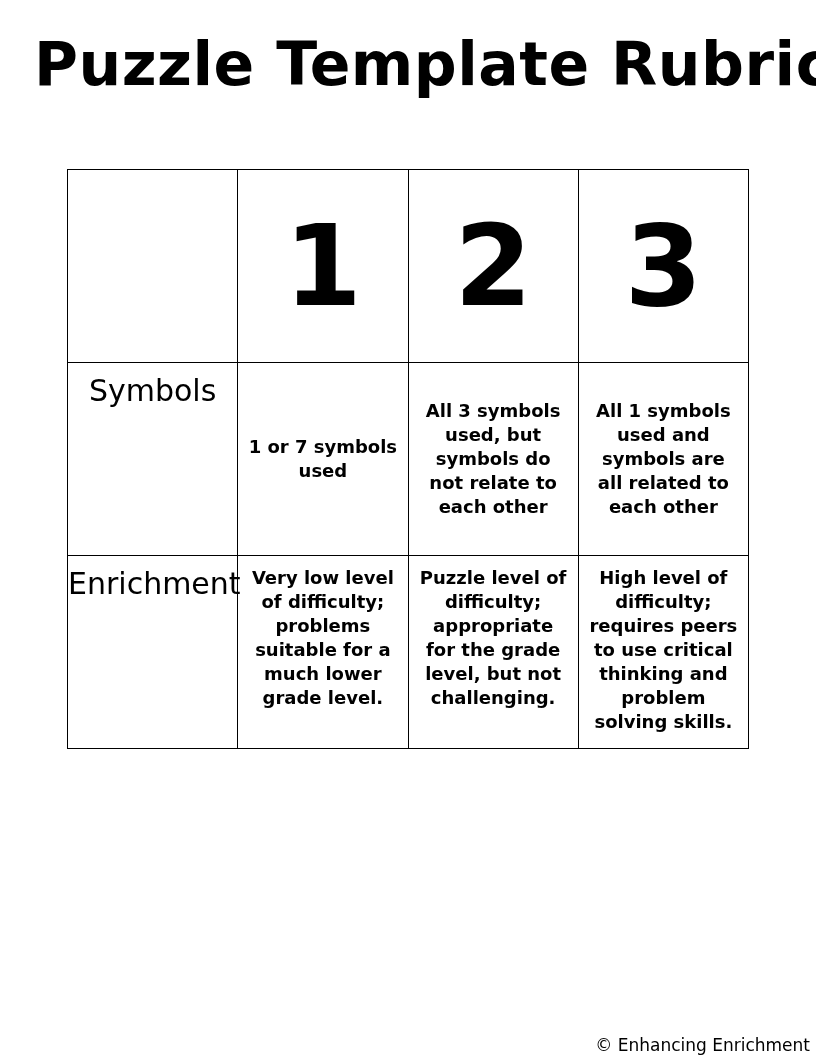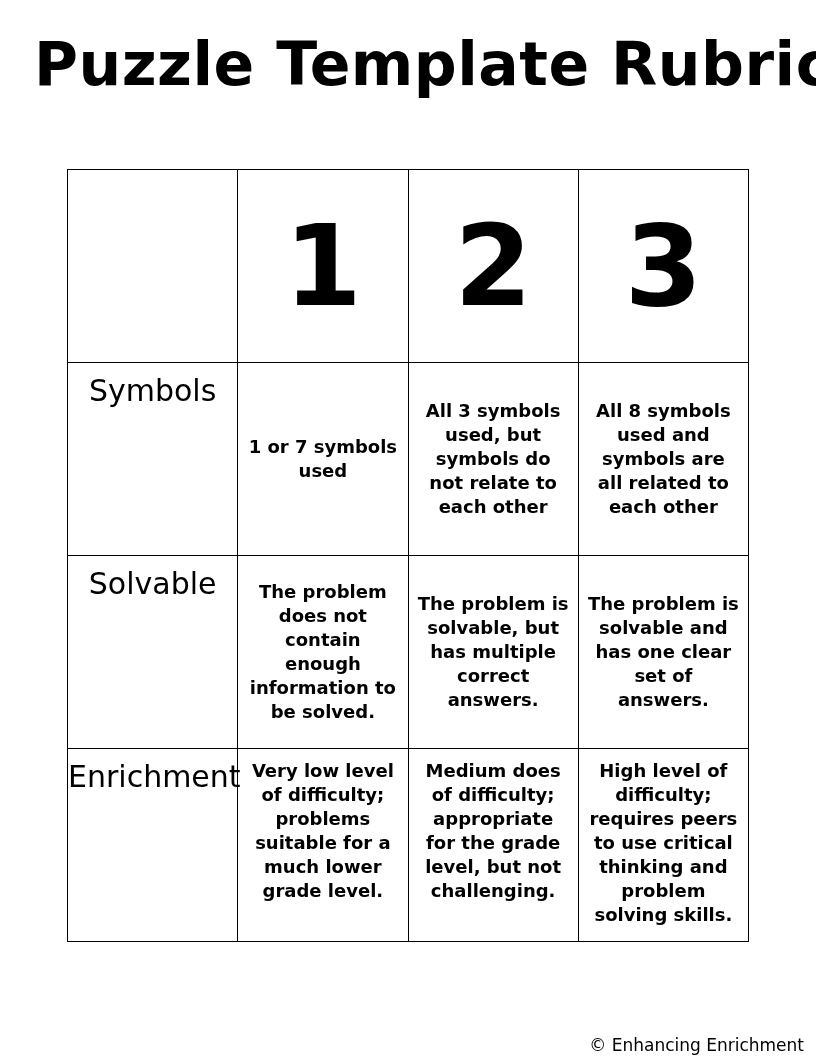--- a/index.html
+++ b/index.html
@@ -9,21 +9,21 @@
            letter-spacing:0.5px; line-height:72px; white-space:nowrap; }
   table.rubric { position:absolute; left:67px; top:169px; border-collapse:collapse;
                  table-layout:fixed; width:682px; }
   table.rubric td { border:1px solid #000; padding:0; text-align:center; }
   col.c0 { width:170px; } col.c1,col.c2,col.c3 { width:170px; }
   tr.r { height:193px; }
   td.head-num { font-size:112px; font-weight:bold; vertical-align:middle; line-height:1; }
   td.rowlabel { vertical-align:top; font-size:30px; font-weight:normal; padding-top:10px !important; }
   td.desc { vertical-align:middle; font-size:18px; font-weight:bold; line-height:24px; padding:0 8px !important; }
   td.desc.top { vertical-align:top; padding-top:10px !important; }
-  .footer { position:absolute; right:12px; bottom:0px; font-size:17px; white-space:nowrap; line-height:22px; }
+  .footer { position:absolute; right:6px; bottom:0px; font-size:17px; white-space:nowrap; line-height:22px; }
 </style>
 </head>
 <body>
 
 <div class="title">Puzzle Template Rubric</div>
 
 <table class="rubric">
   <colgroup>
       <col class="c0">
       <col class="c1">
@@ -34,30 +34,24 @@
       <tr class="r">
     <td></td>
     <td class="head-num">1</td>
     <td class="head-num">2</td>
     <td class="head-num">3</td>
   </tr>
   <tr class="r">
     <td class="rowlabel">Symbols</td>
     <td class="desc">1 or 7 symbols used</td>
     <td class="desc">All 3 symbols used, but symbols do not relate to each other</td>
-    <td class="desc">All 8 symbols used and symbols are all related to each other</td>
-  </tr>
-  <tr class="r">
-    <td class="rowlabel">Solvable</td>
-    <td class="desc">The problem does not contain enough information to be solved.</td>
-    <td class="desc">The problem is solvable, but has multiple correct answers.</td>
-    <td class="desc">The problem is solvable and has one clear set of answers.</td>
+    <td class="desc">All 1 symbols used and symbols are all related to each other</td>
   </tr>
   <tr class="r">
     <td class="rowlabel">Enrichment</td>
     <td class="desc top">Very low level of difficulty; problems suitable for a much lower grade level.</td>
-    <td class="desc top">Medium does of difficulty; appropriate for the grade level, but not challenging.</td>
+    <td class="desc top">Puzzle level of difficulty; appropriate for the grade level, but not challenging.</td>
     <td class="desc top">High level of difficulty; requires peers to use critical thinking and problem solving skills.</td>
   </tr>
 </tbody>
   </table>
 
 <div class="footer">© Enhancing Enrichment</div>
 
 </body></html>

